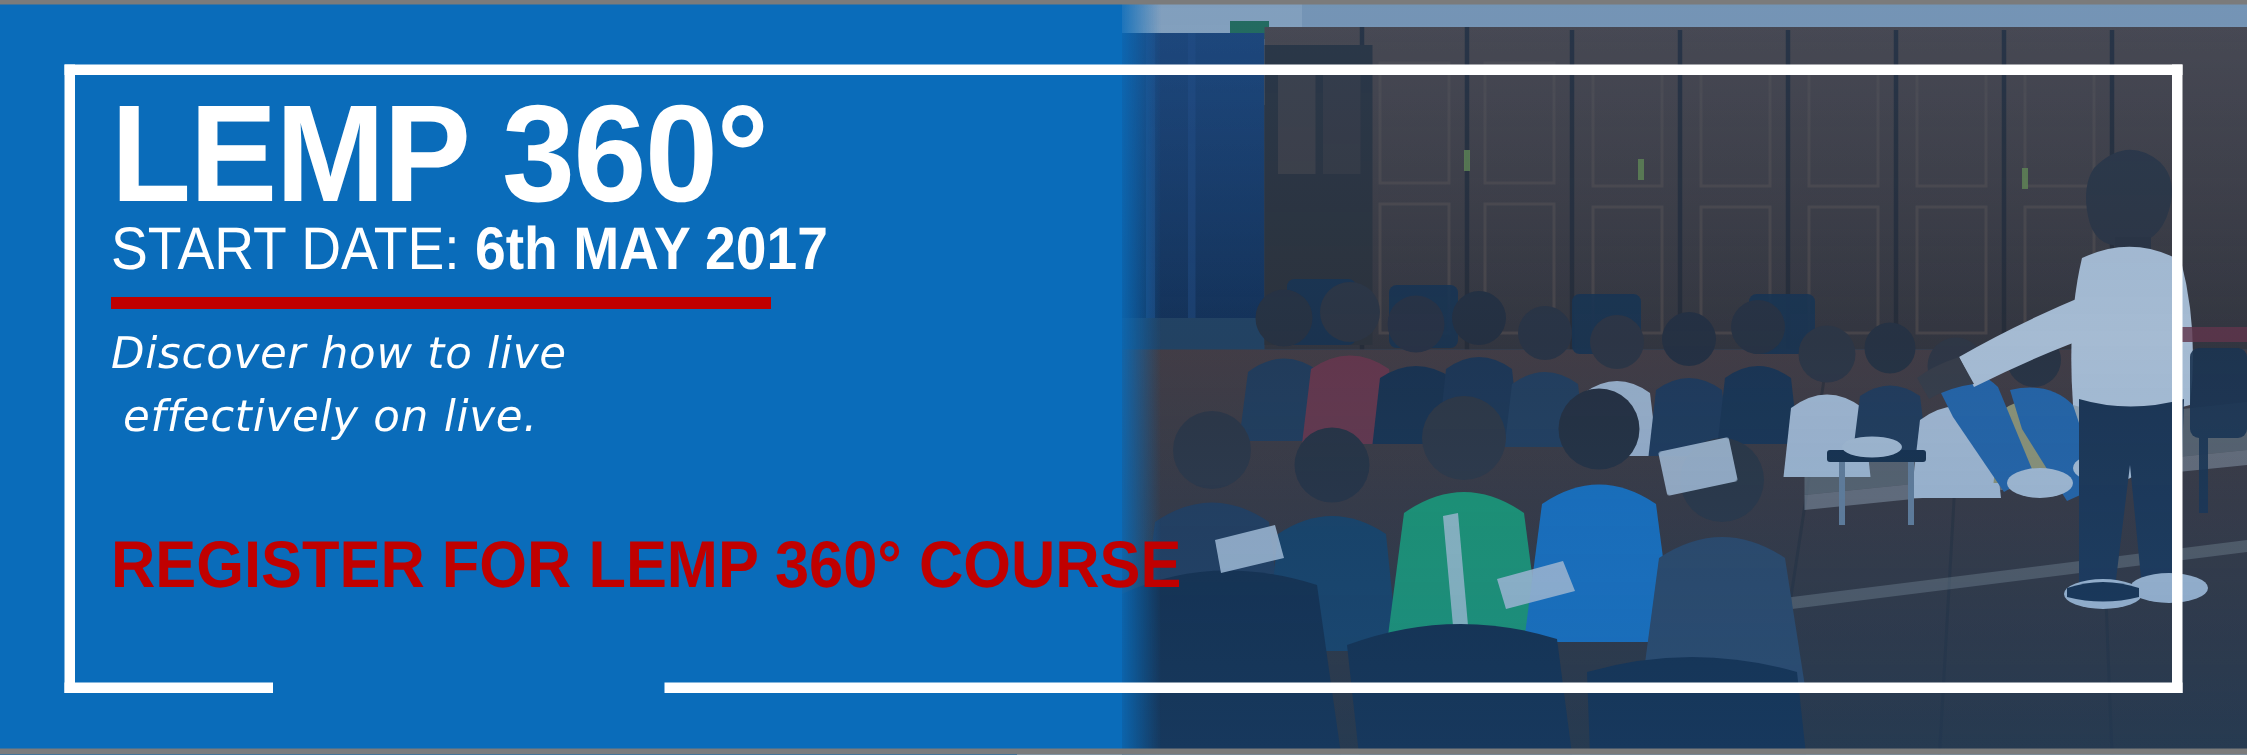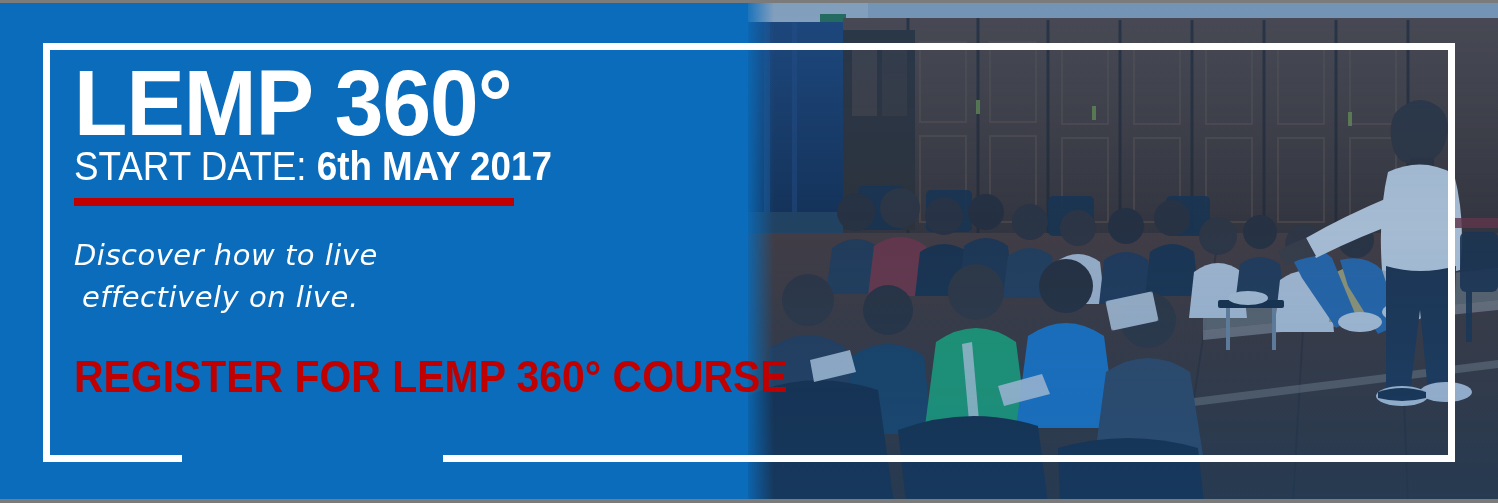--- a/index.html
+++ b/index.html
@@ -101,21 +101,21 @@
   .startdate .label { font-weight: normal; }
   .startdate .value { font-weight: bold; }
   .redrule {
     position: absolute;
     left: 0; top: 198px;
     width: 440px; height: 8px;
     background: #c00000;
   }
   .tagline {
     position: absolute;
-    left: 0; top: 234px;
+    left: 0; top: 214px;
     color: #ffffff;
     font-family: "DejaVu Sans", sans-serif;
     font-size: 29px;
     line-height: 42px;
     font-style: italic;
     font-weight: 300;
     letter-spacing: 0.5px;
   }
   .tagline div { white-space: nowrap; }
   .tagline .l2 { padding-left: 8px; }

